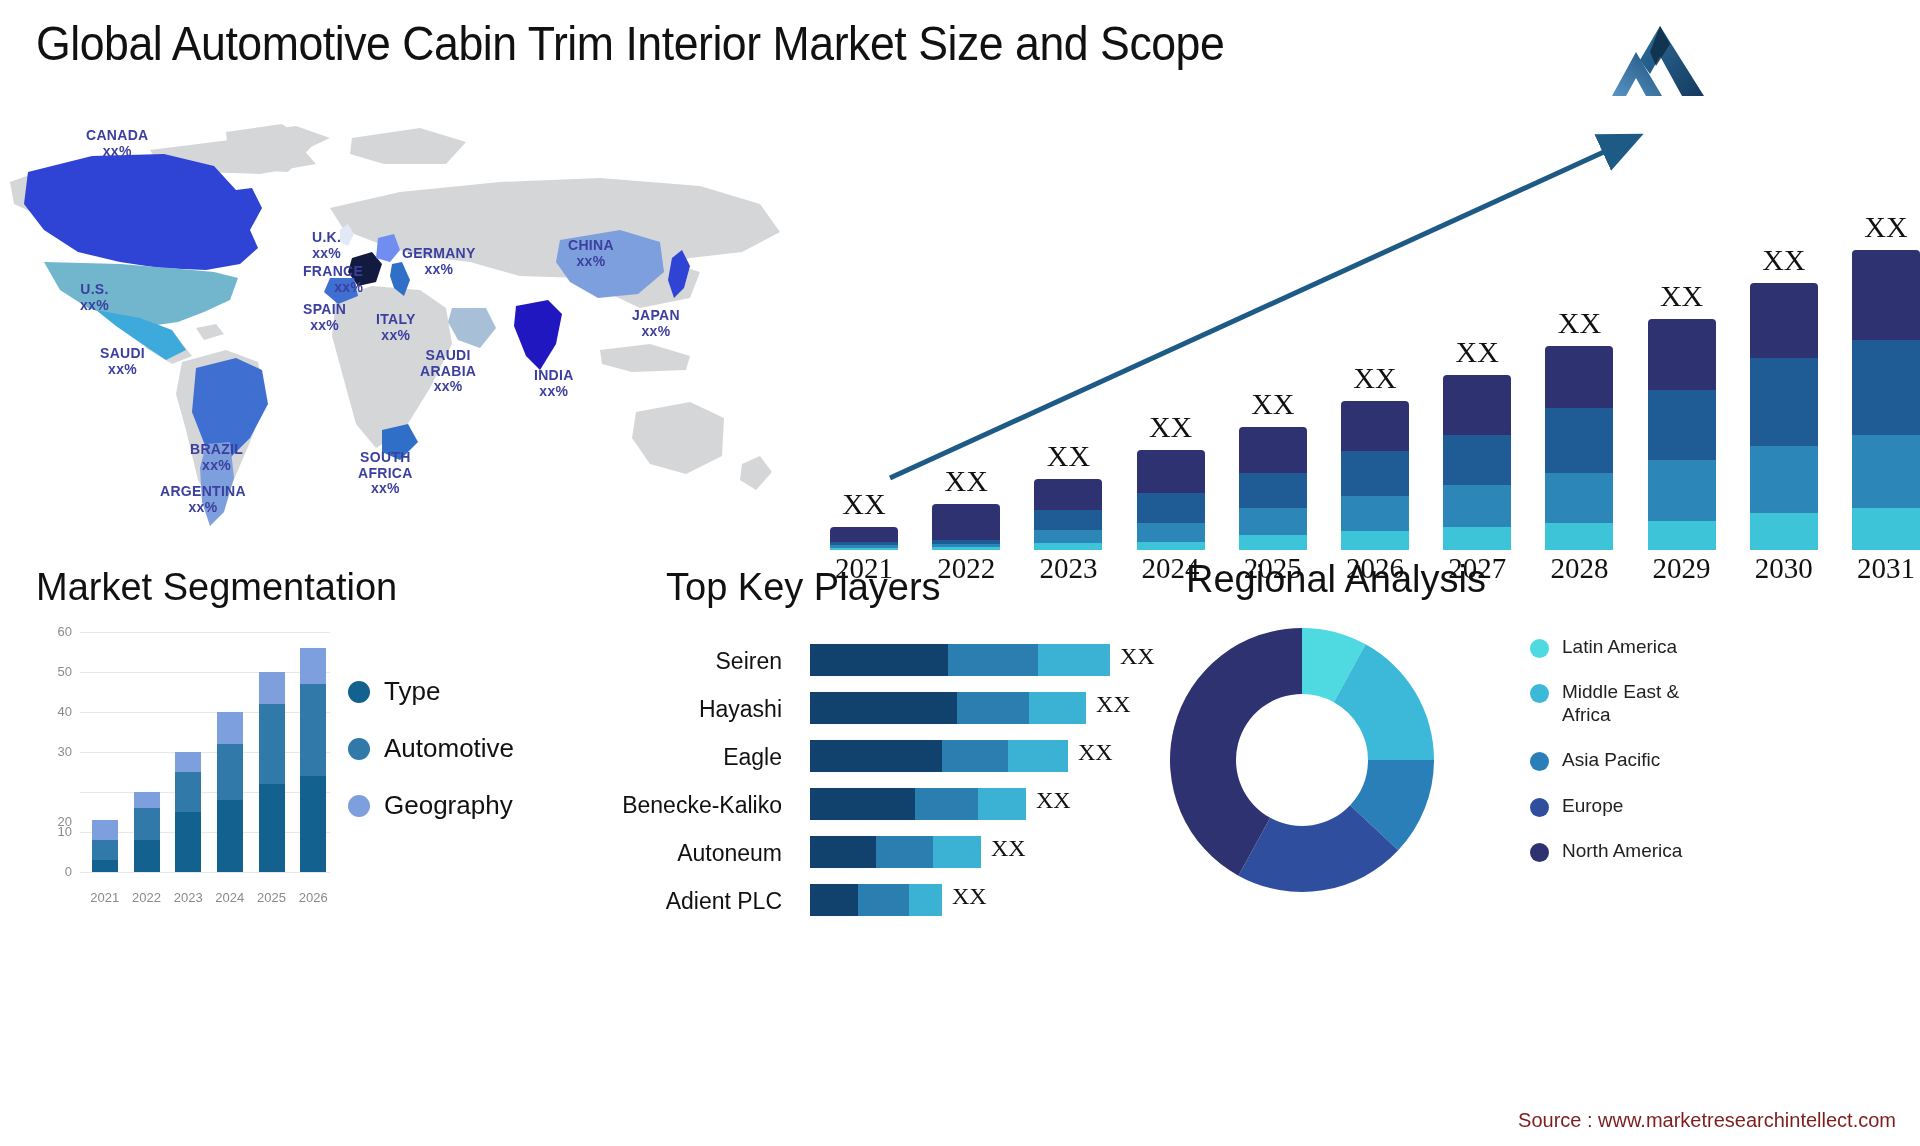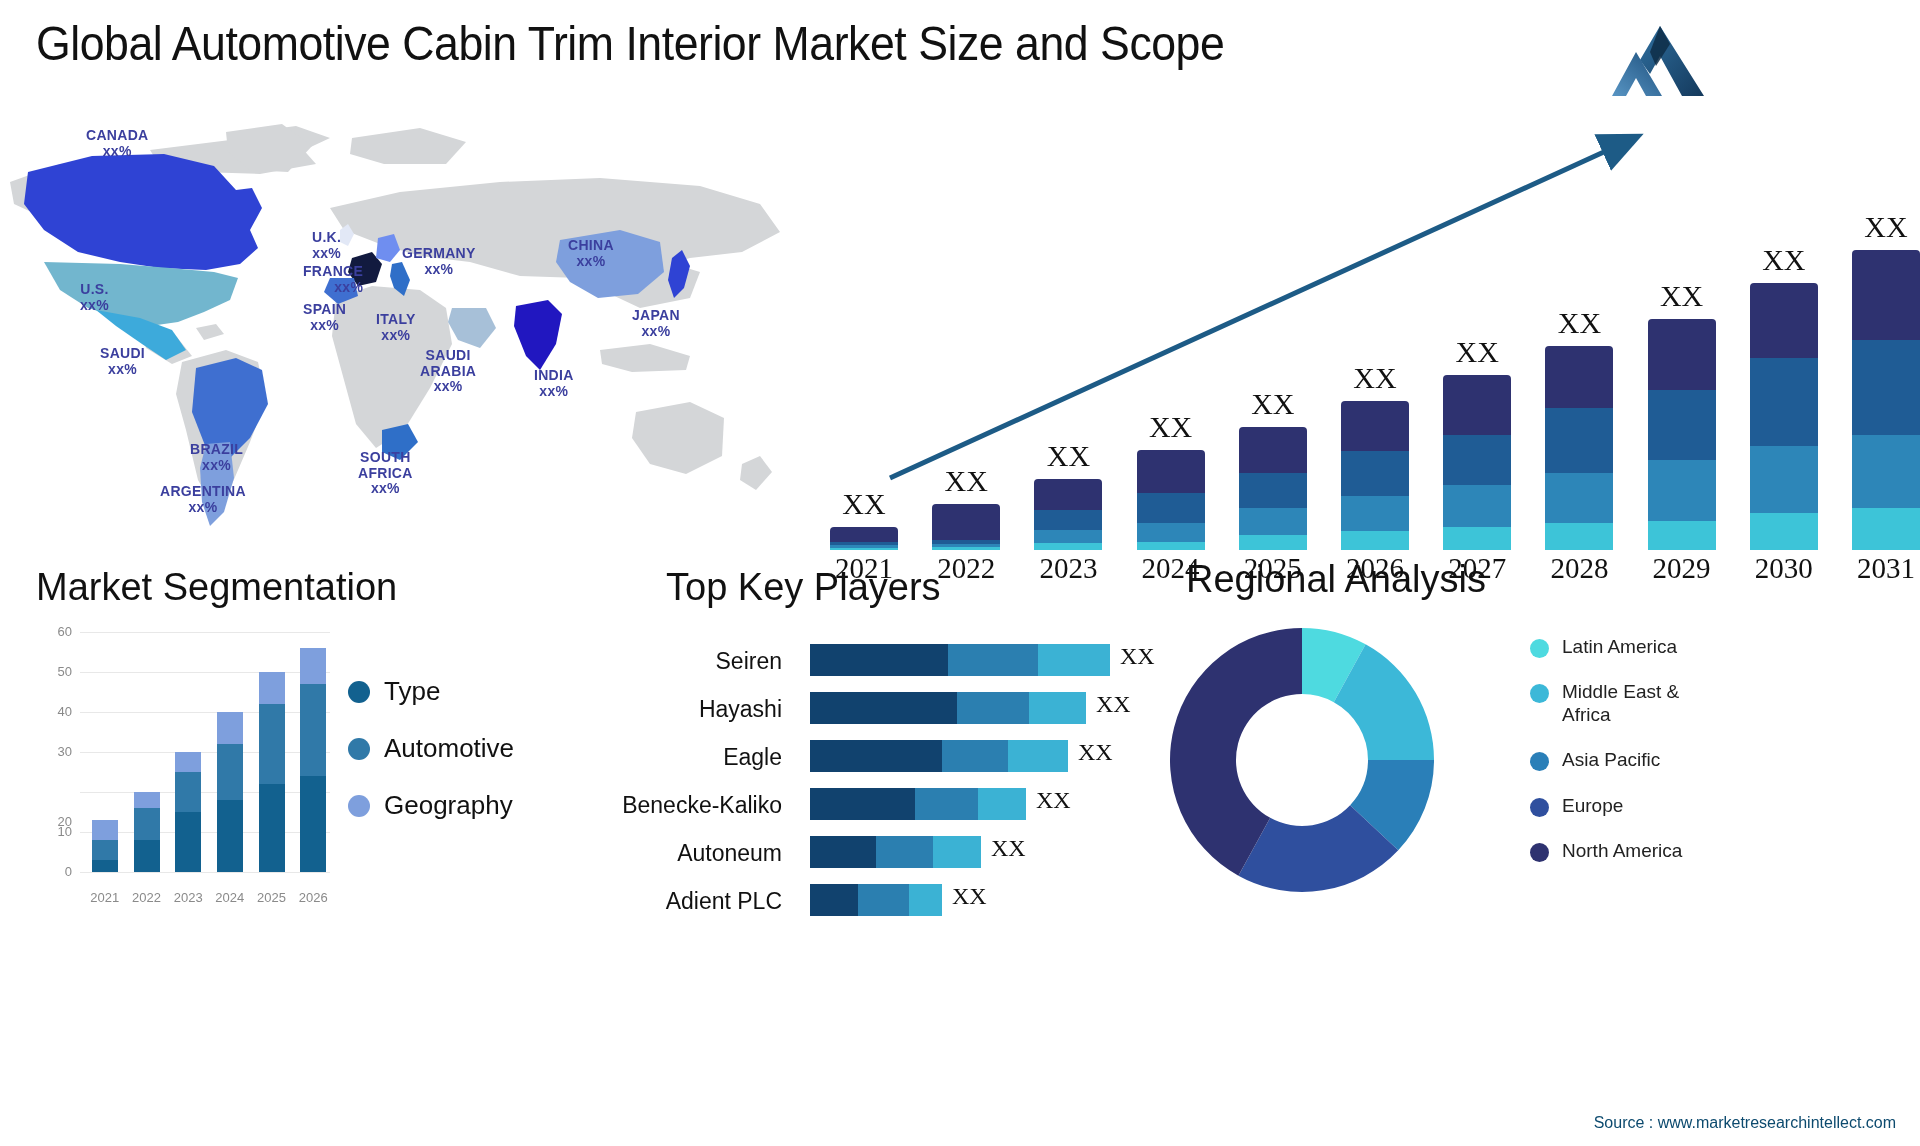--- a/index.html
+++ b/index.html
@@ -96,21 +96,21 @@
   #region-panel{position:absolute;left:1150px;top:558px;width:770px;height:380px;}
   #donut{position:absolute;left:0;top:62px;}
   #region-legend{position:absolute;left:380px;top:78px;}
   .rlegend-row{display:flex;align-items:flex-start;margin-bottom:23px;}
   .rlegend-dot{width:19px;height:19px;border-radius:50%;margin-right:13px;flex:none;margin-top:3px;}
   .rlegend-txt{font-size:19px;color:#222;line-height:1.18;max-width:160px;}
 
   
   #source{
     position:absolute;right:24px;bottom:14px;
-    font-size:16px;color:#0c4a6e;white-space:nowrap;
+    font-size:20px;color:#7f1d1d;white-space:nowrap;
   }
 </style>
 </head>
 <body>
 
 <div id="header">
   <div id="page-title">Global Automotive Cabin Trim Interior Market Size and Scope</div>
 
   <div id="logo">
     <svg id="logo-mark" viewBox="0 0 96 78">

